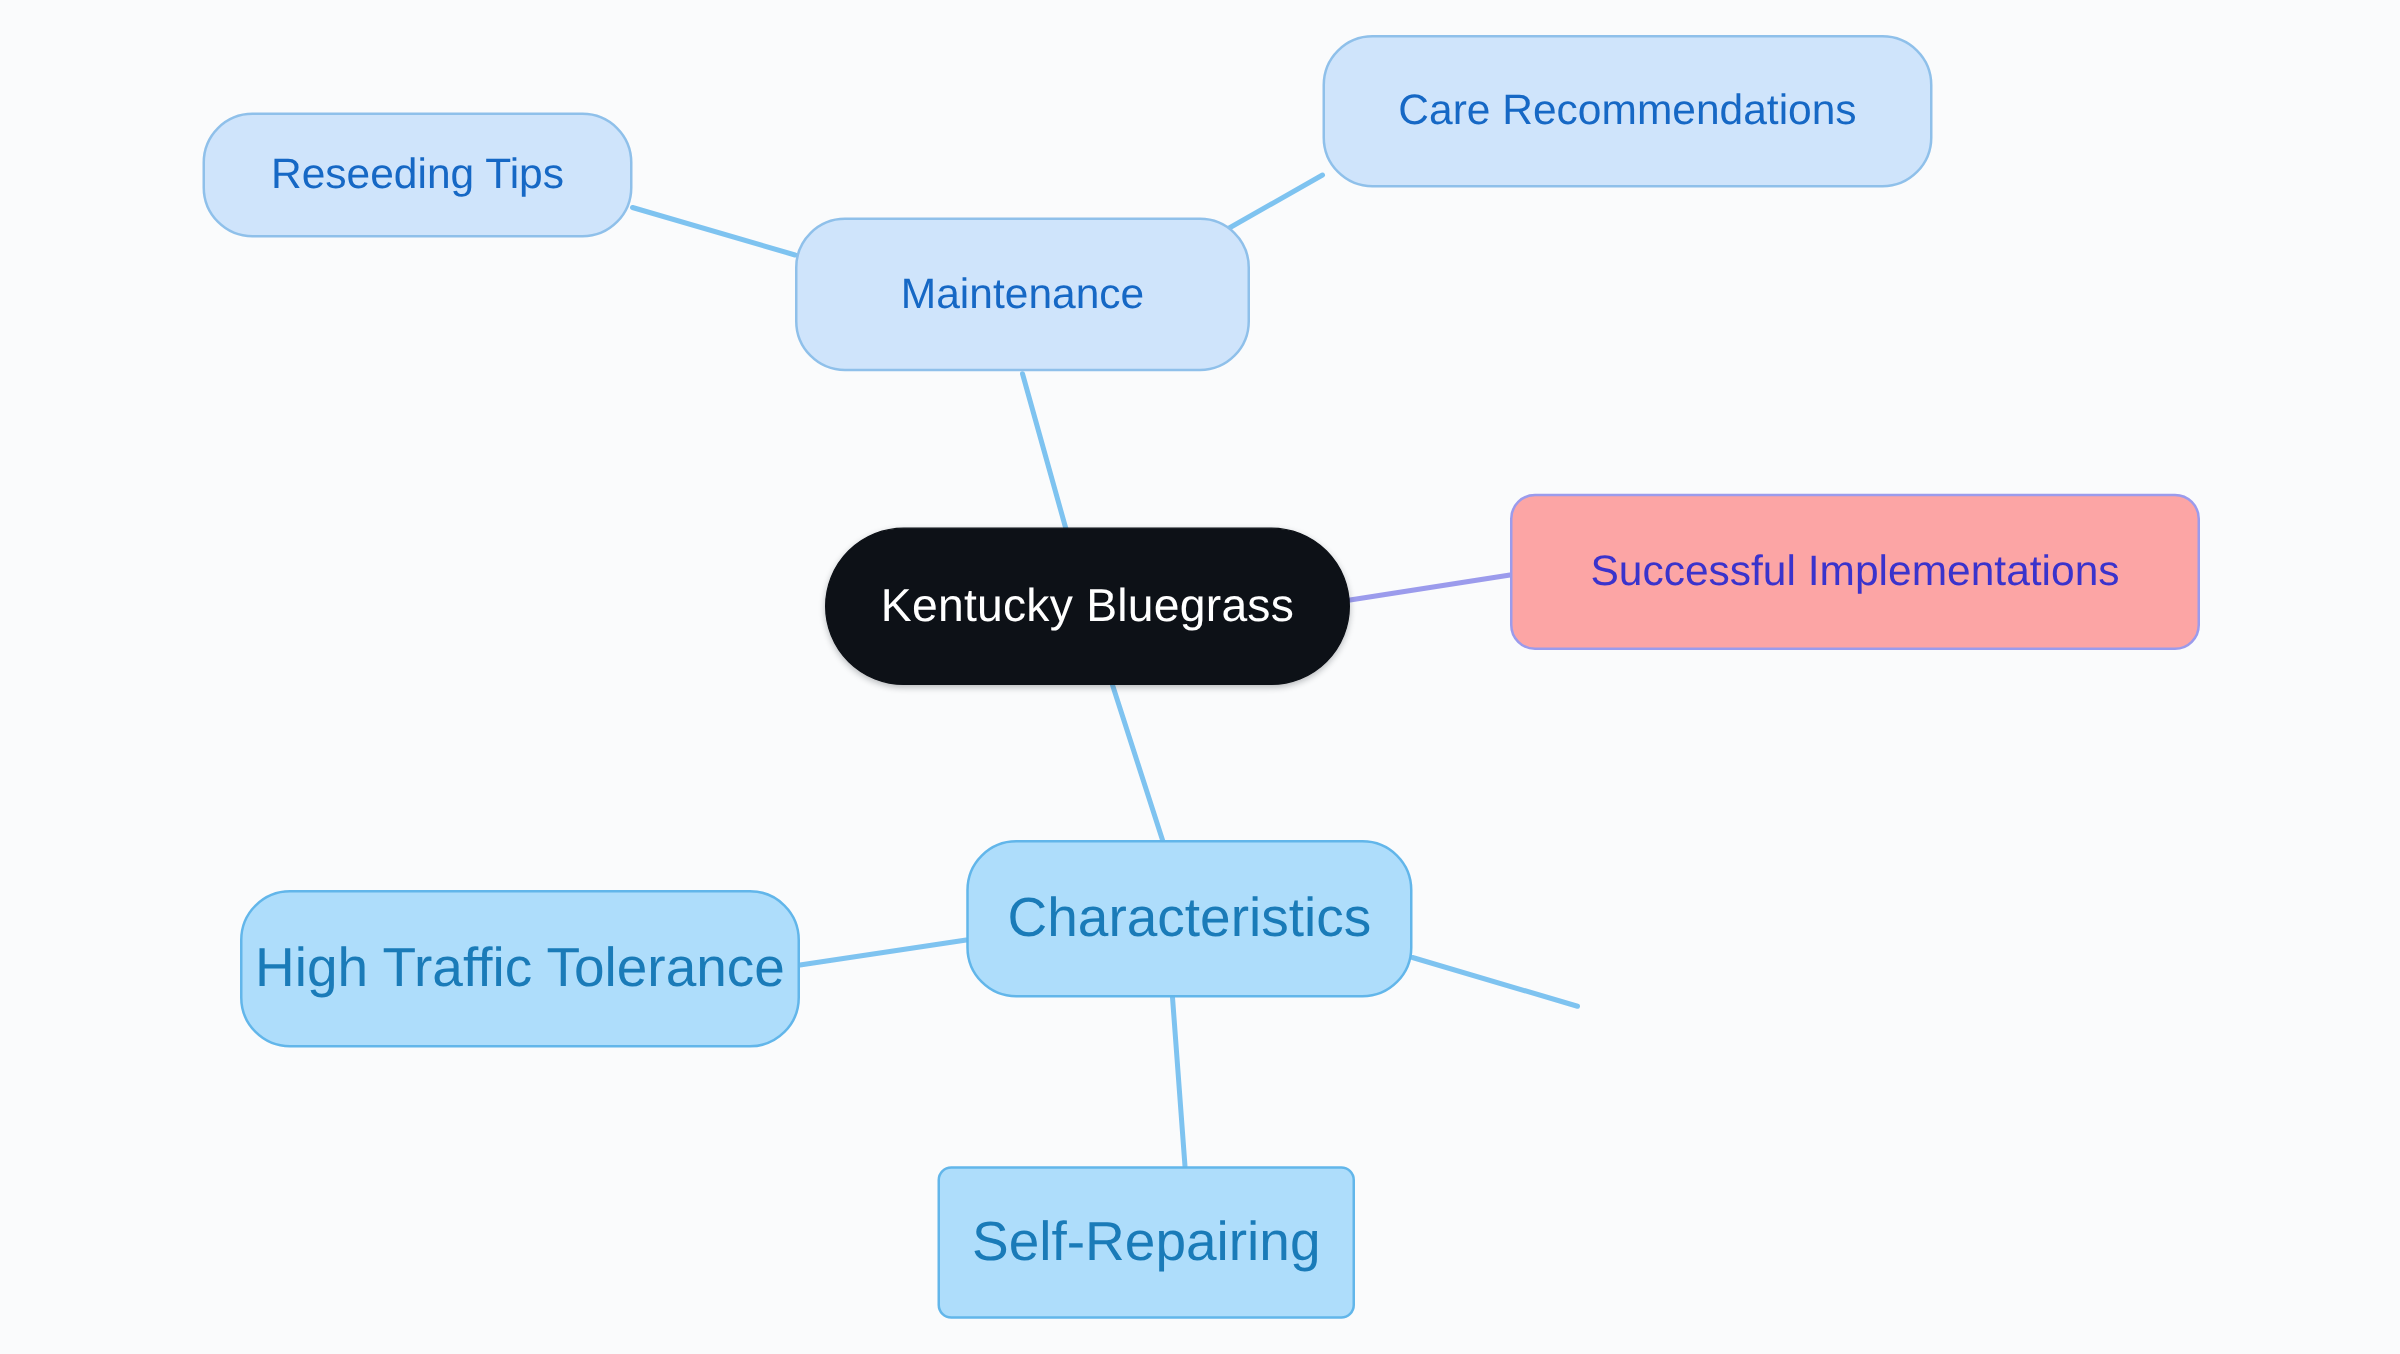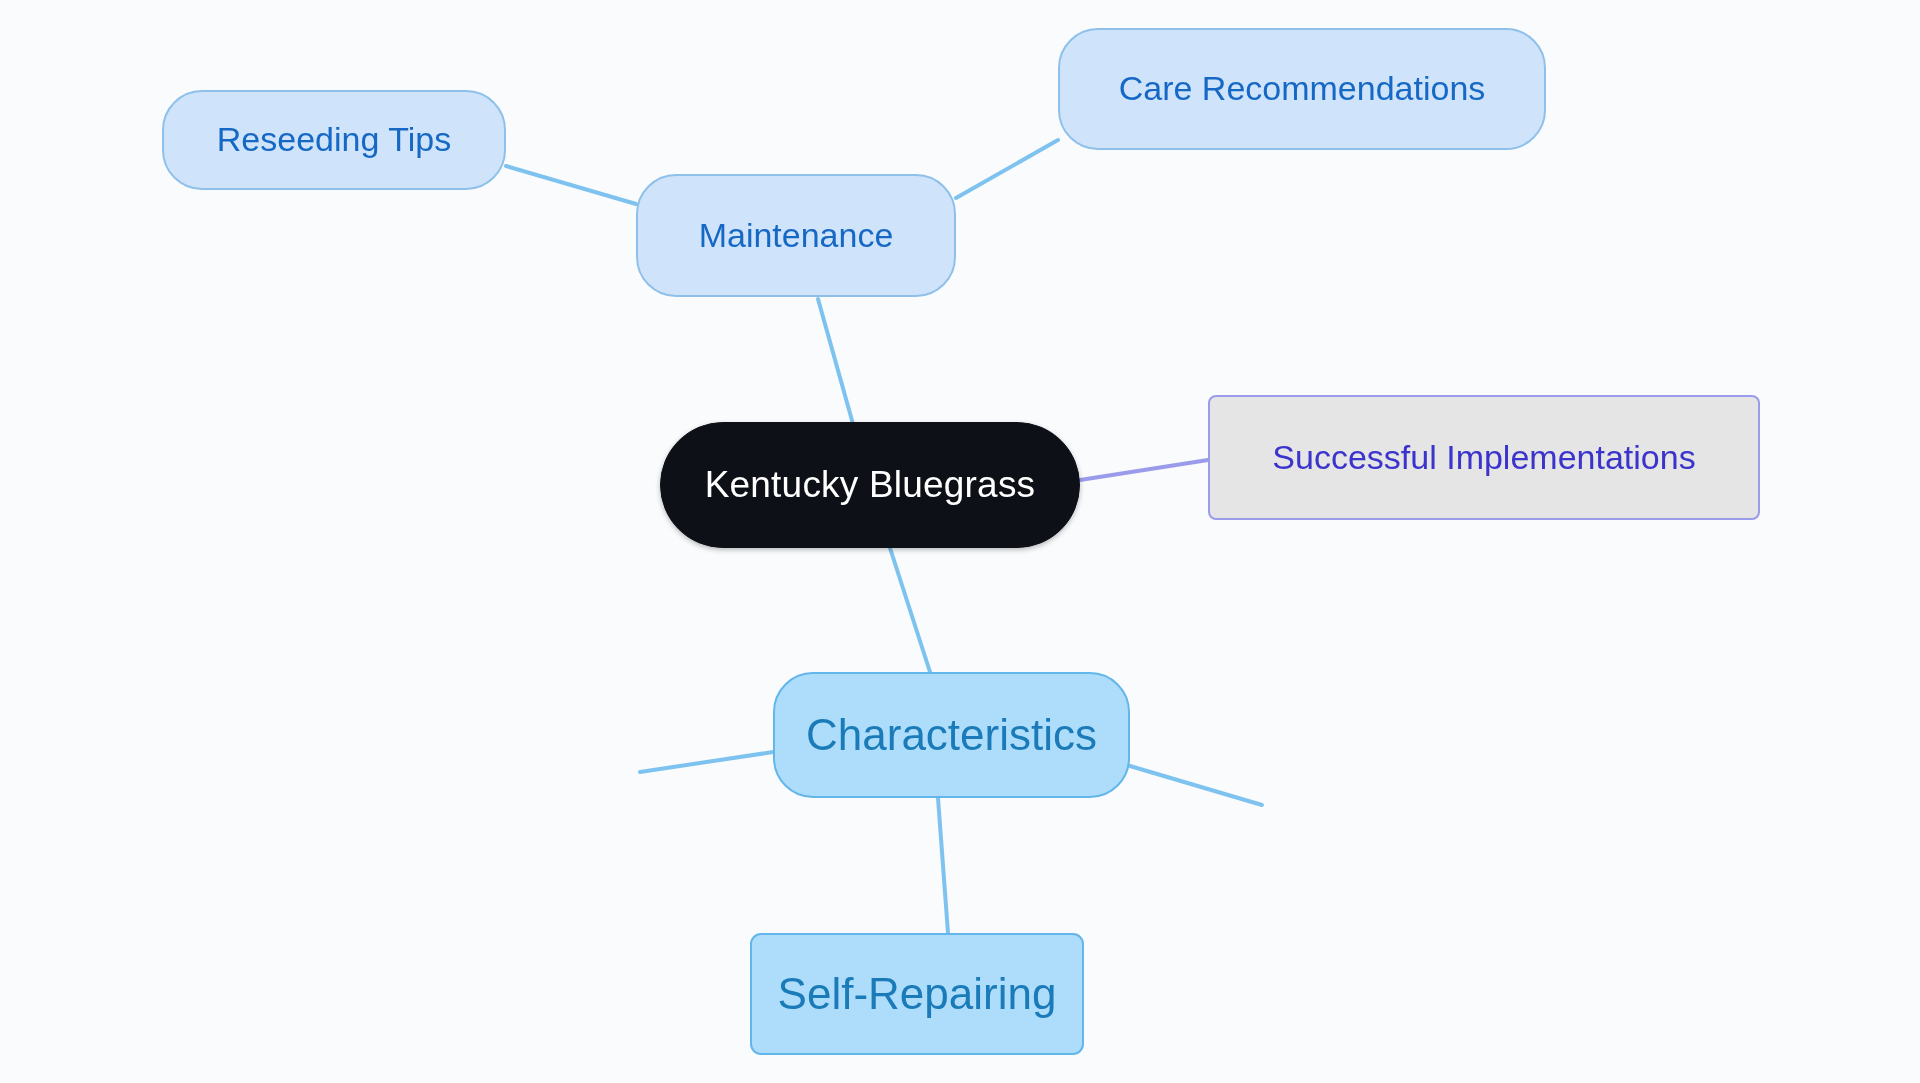--- a/index.html
+++ b/index.html
@@ -55,24 +55,24 @@
     font-size: 34px;
   }
   .node-sky {
     background: #aeddfb;
     color: #1a7bb8;
     border: 2px solid #62b6ea;
     border-radius: 40px;
     font-size: 44px;
   }
   .node-purple {
-    background: #e5e5e5;
+    background: #fca5a5;
     color: #3a33cc;
     border: 2px solid #9b9bec;
-    border-radius: 8px;
+    border-radius: 20px;
     font-size: 34px;
   }
   .node-label {
     display: block;
     pointer-events: none;
   }
 </style>
 </head>
 <body>
 
@@ -85,31 +85,34 @@
       <line x1="636" y1="204" x2="506" y2="166" stroke="#7ec3f0" stroke-width="4" stroke-linecap="round"></line>
       <line x1="956" y1="198" x2="1058" y2="140" stroke="#7ec3f0" stroke-width="4" stroke-linecap="round"></line>
       <line x1="773" y1="752" x2="640" y2="772" stroke="#7ec3f0" stroke-width="4" stroke-linecap="round"></line>
       <line x1="1130" y1="766" x2="1262" y2="805" stroke="#7ec3f0" stroke-width="4" stroke-linecap="round"></line>
       <line x1="938" y1="798" x2="948" y2="933" stroke="#7ec3f0" stroke-width="4" stroke-linecap="round"></line>
     </svg>
 
 <div class="node node-root" style="left: 660px; top: 422px; width: 420px; height: 126px;">
       <span class="node-label">Kentucky Bluegrass</span>
     </div>
-    <div class="node node-blue" style="left: 636px; top: 174px; width: 320px; height: 123px;">
+    <div class="node node-blue" style="left: 636px; top: 174px; width: 364px; height: 123px;">
       <span class="node-label">Maintenance</span>
     </div>
     <div class="node node-blue" style="left: 162px; top: 90px; width: 344px; height: 100px;">
       <span class="node-label">Reseeding Tips</span>
     </div>
     <div class="node node-blue" style="left: 1058px; top: 28px; width: 488px; height: 122px;">
       <span class="node-label">Care Recommendations</span>
     </div>
     <div class="node node-purple" style="left: 1208px; top: 395px; width: 552px; height: 125px;">
       <span class="node-label">Successful Implementations</span>
     </div>
     <div class="node node-sky" style="left: 773px; top: 672px; width: 357px; height: 126px;">
       <span class="node-label">Characteristics</span>
     </div>
+    <div class="node node-sky" style="left: 192px; top: 712px; width: 448px; height: 126px;">
+      <span class="node-label">High Traffic Tolerance</span>
+    </div>
     <div class="node node-sky" style="left: 750px; top: 933px; width: 334px; height: 122px; border-radius: 11px;">
       <span class="node-label">Self-Repairing</span>
     </div>
   </div>
 
 </body></html>

